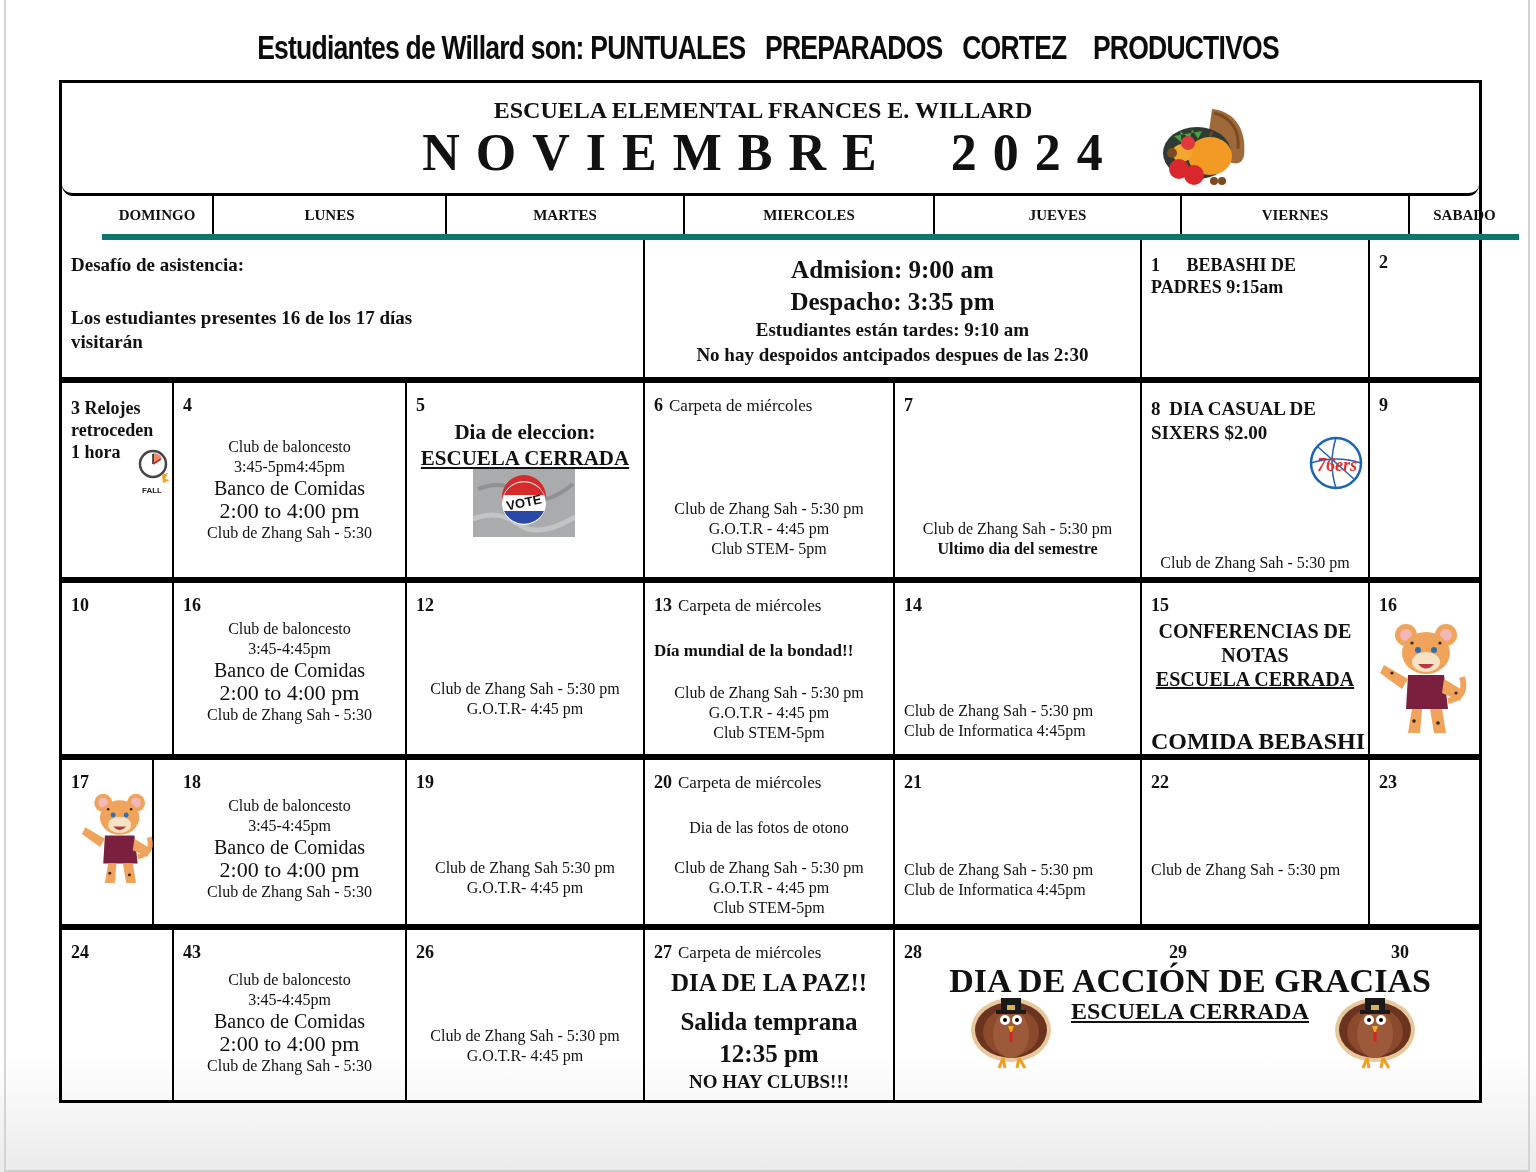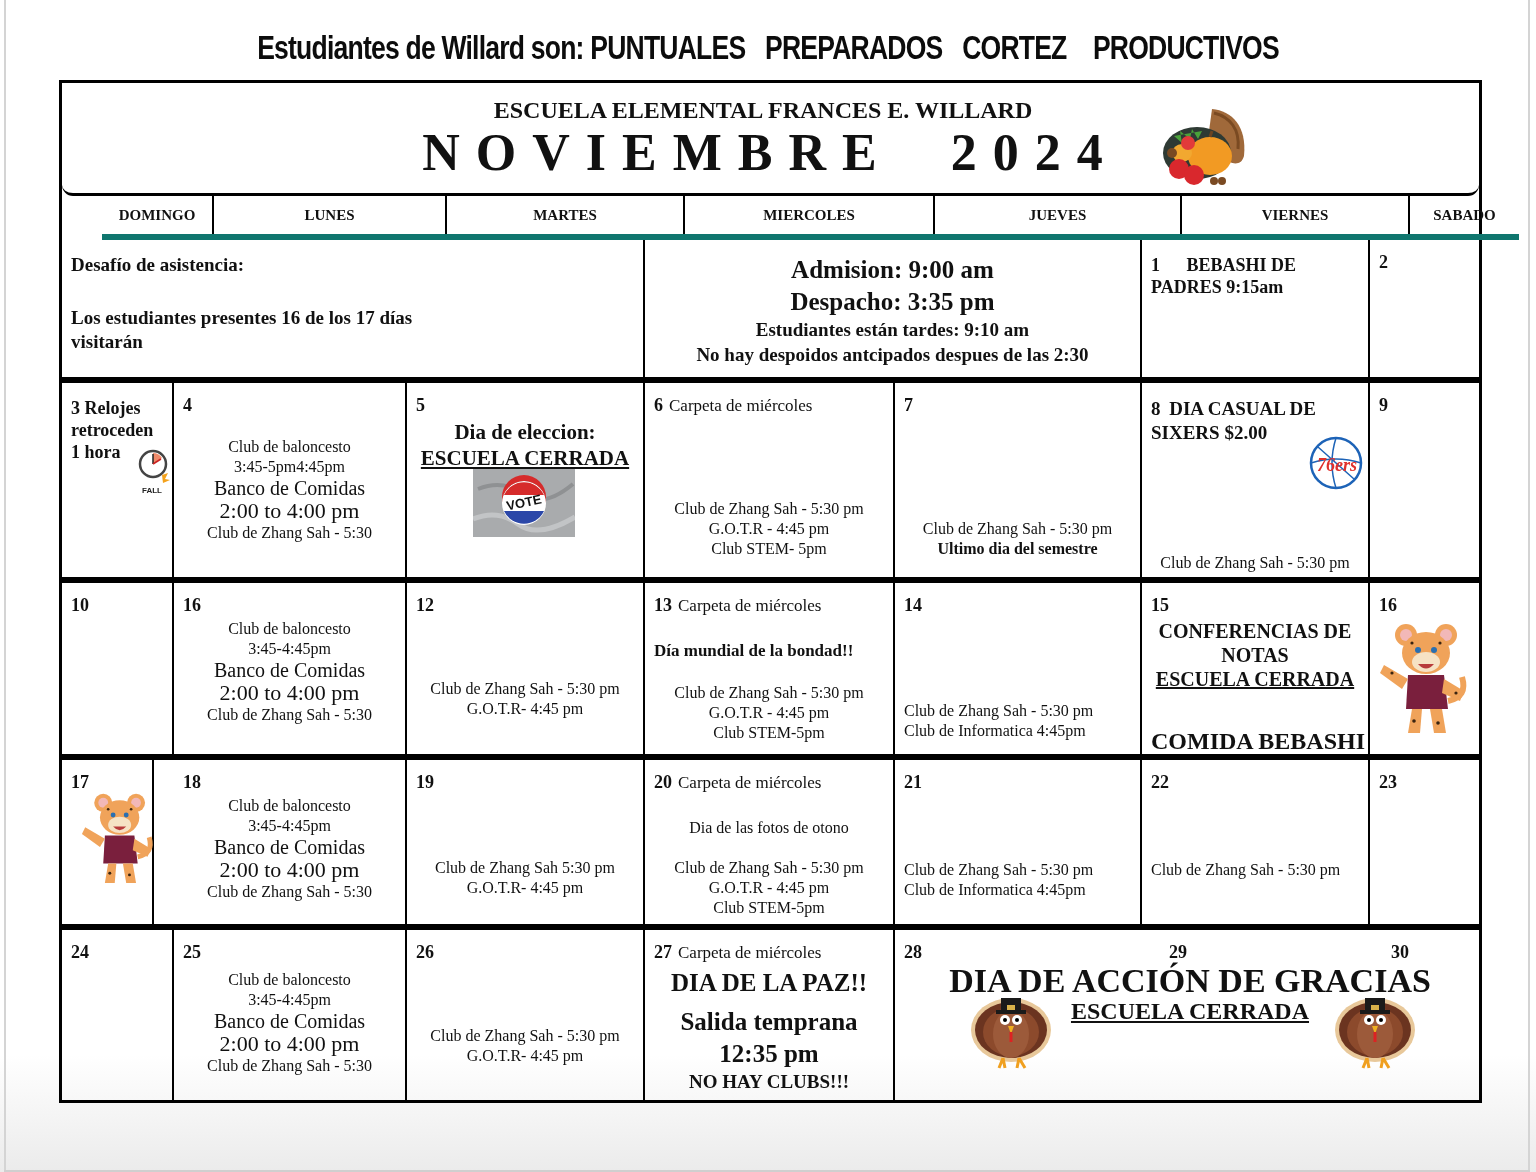--- a/index.html
+++ b/index.html
@@ -348,21 +348,21 @@
     <div class="cell nob" style="left:1308px;width:109px">
       <div class="num">23</div>
     </div>
   </div>
 
   <div class="week last" style="top:847px;height:170px">
     <div class="cell" style="left:0;width:112px">
       <div class="num">24</div>
     </div>
     <div class="cell" style="left:112px;width:233px">
-      <div class="num">25</div>
+      <div class="num">43</div>
       <div class="lines" style="top:40px">
         <div>Club de baloncesto</div>
         <div>3:45-4:45pm</div>
         <div class="big">Banco de Comidas</div>
         <div class="bigger">2:00 to 4:00 pm</div>
         <div>Club de Zhang Sah - 5:30</div>
       </div>
     </div>
     <div class="cell" style="left:345px;width:238px">
       <div class="num">26</div>

